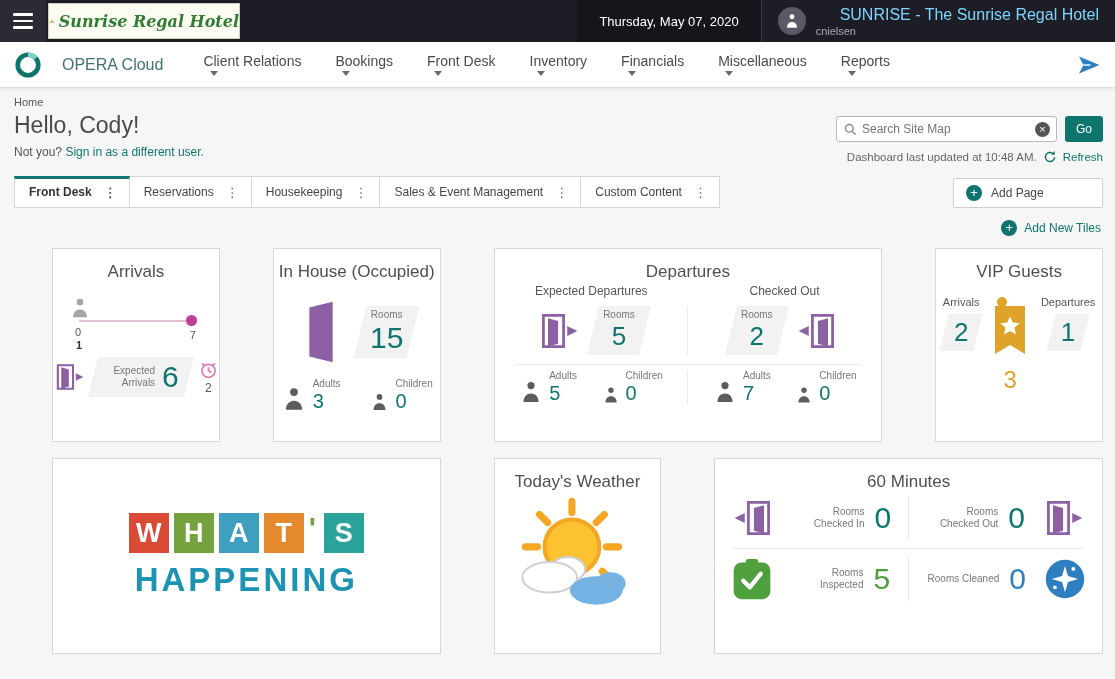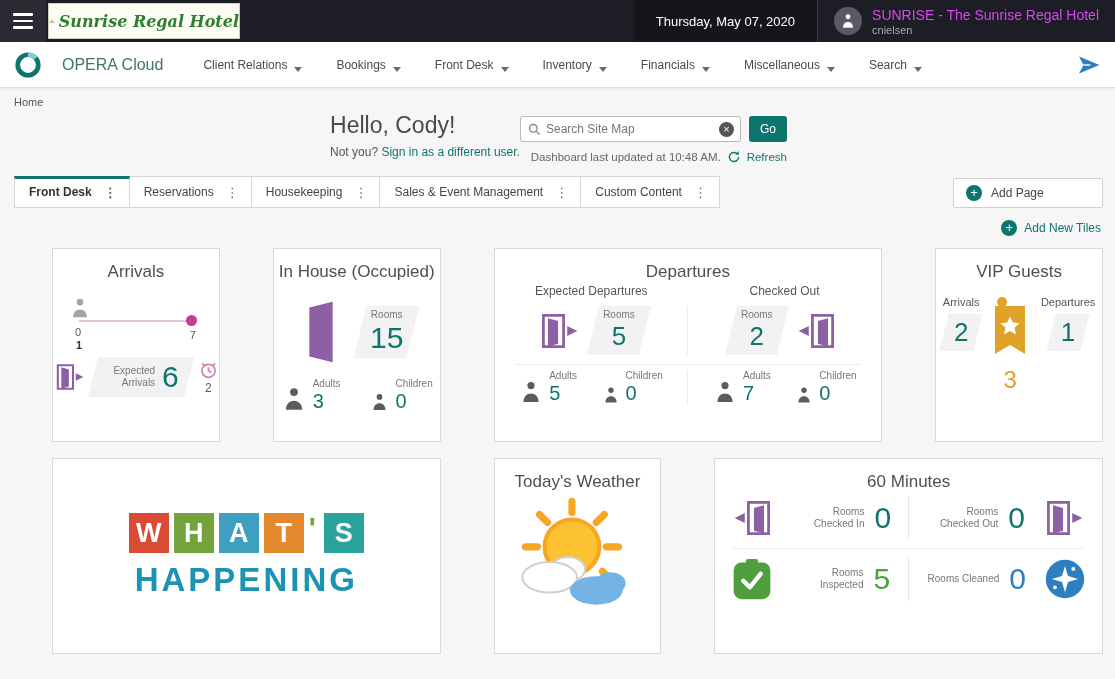--- a/index.html
+++ b/index.html
@@ -20,35 +20,35 @@
   
   .topbar { height:42px; background:#1d1d25; display:flex; align-items:stretch; }
   .hamburger { width:46px; background:#2a2a33; display:flex; flex-direction:column; justify-content:center; align-items:center; gap:4px; cursor:pointer; }
   .hamburger span { width:20px; height:2.5px; background:#fff; border-radius:1px; }
   .logo-panel { background:#fcfcf2; border:1px solid #cfcfc2; margin:3px 0 3px 2px; width:192px; display:flex; align-items:center; justify-content:center; gap:4px; }
   .logo-text { font-family:"DejaVu Serif", serif; font-style:italic; font-weight:bold; font-size:16px; color:#2e7d32; white-space:nowrap; }
   .topbar-spacer { flex:1; }
   .topbar-date { display:flex; align-items:center; color:#fff; font-size:13px; padding:0 22px; background:#15151c; }
   .account { display:flex; align-items:center; gap:10px; padding:0 16px; border-left:1px solid #3a3a44; min-width:250px; cursor:pointer; }
   .avatar { width:28px; height:28px; border-radius:50%; background:#5a5a66; display:flex; align-items:center; justify-content:center; }
-  .acct-name { color:#d946ef; font-size:14px; line-height:1.3; }
+  .acct-name { color:#7dd3fc; font-size:16px; line-height:1.3;margin-left:24px; }
   .acct-user { color:#a9a9b3; font-size:11px; }
 
   
   .navbar { height:46px; background:#fff; border-bottom:1px solid #ddd; box-shadow:0 1px 3px rgba(0,0,0,.08); display:flex; align-items:center; padding:0 14px; }
   .brand { display:flex; align-items:center; gap:20px; margin-right:40px; cursor:pointer; }
   .brand-text { color:#3f7370; font-size:16px; }
   .nav-items { display:flex; gap:34px; flex:1; }
-  .nav-item { display:flex; align-items:flex-end; font-size:12px; color:#4a4a4a; cursor:pointer; }
+  .nav-item { display:flex; align-items:flex-start; font-size:14px; color:#4a4a4a; cursor:pointer;flex-direction:column; }
   .caret { width:0; height:0; border-left:4px solid transparent; border-right:4px solid transparent; border-top:5px solid #6b6b6b; display:inline-block; margin-left:7px; margin-top:2px; }
   .send-btn { margin-left:auto; cursor:pointer; }
 
   
   .breadcrumb { padding:8px 14px 2px; font-size:11px; color:#555; }
-  .hero { display:flex; justify-content:center; padding:2px 12px 0 14px; }
+  .hero { display:flex; justify-content:space-between; padding:2px 12px 0 14px; }
   .hello { font-size:23px; color:#4a4a4a; font-weight:400; }
   .notyou { font-size:12px; color:#555; margin-top:6px; }
   .link { color:var(--teal); cursor:pointer; }
   .hero-right { display:flex; flex-direction:column; align-items:flex-end; gap:8px; padding-top:4px; }
   .search-row { display:flex; gap:8px; }
   .searchbox { width:221px; height:26px; border:1px solid #b9b9b9; border-radius:3px; background:#fff; display:flex; align-items:center; padding:0 6px; gap:5px; }
   .searchbox input { border:none; outline:none; flex:1; font-size:12px; color:#444; font-family:"Liberation Sans", sans-serif; min-width:0; }
   .clear-btn { width:15px; height:15px; border-radius:50%; background:#555; color:#fff; font-size:11px; line-height:15px; text-align:center; cursor:pointer; }
   .go-btn { width:38px; height:26px; background:var(--teal); color:#fff; font-size:12px; border:none; border-radius:3px; cursor:pointer; font-family:"Liberation Sans", sans-serif; }
   .updated-row { display:flex; align-items:center; gap:6px; font-size:11.5px; color:#666; }
@@ -241,21 +241,21 @@
       </div>
     <div class="nav-item">
         <span>Financials</span>
         <span class="caret"></span>
       </div>
     <div class="nav-item">
         <span>Miscellaneous</span>
         <span class="caret"></span>
       </div>
     <div class="nav-item">
-        <span>Search</span>
+        <span>Reports</span>
         <span class="caret"></span>
       </div>
   </div>
   <div class="send-btn">
     <svg class="ic" width="24" height="24" viewBox="0 0 24 24">
       <path d="M2 20.5L22.5 12 2 3.5l4.5 8.5z" fill="#2d7fc1"></path>
       <path d="M6.5 12h7" stroke="#fff" stroke-width="1.4"></path>
     </svg>
   </div>
 </div>

